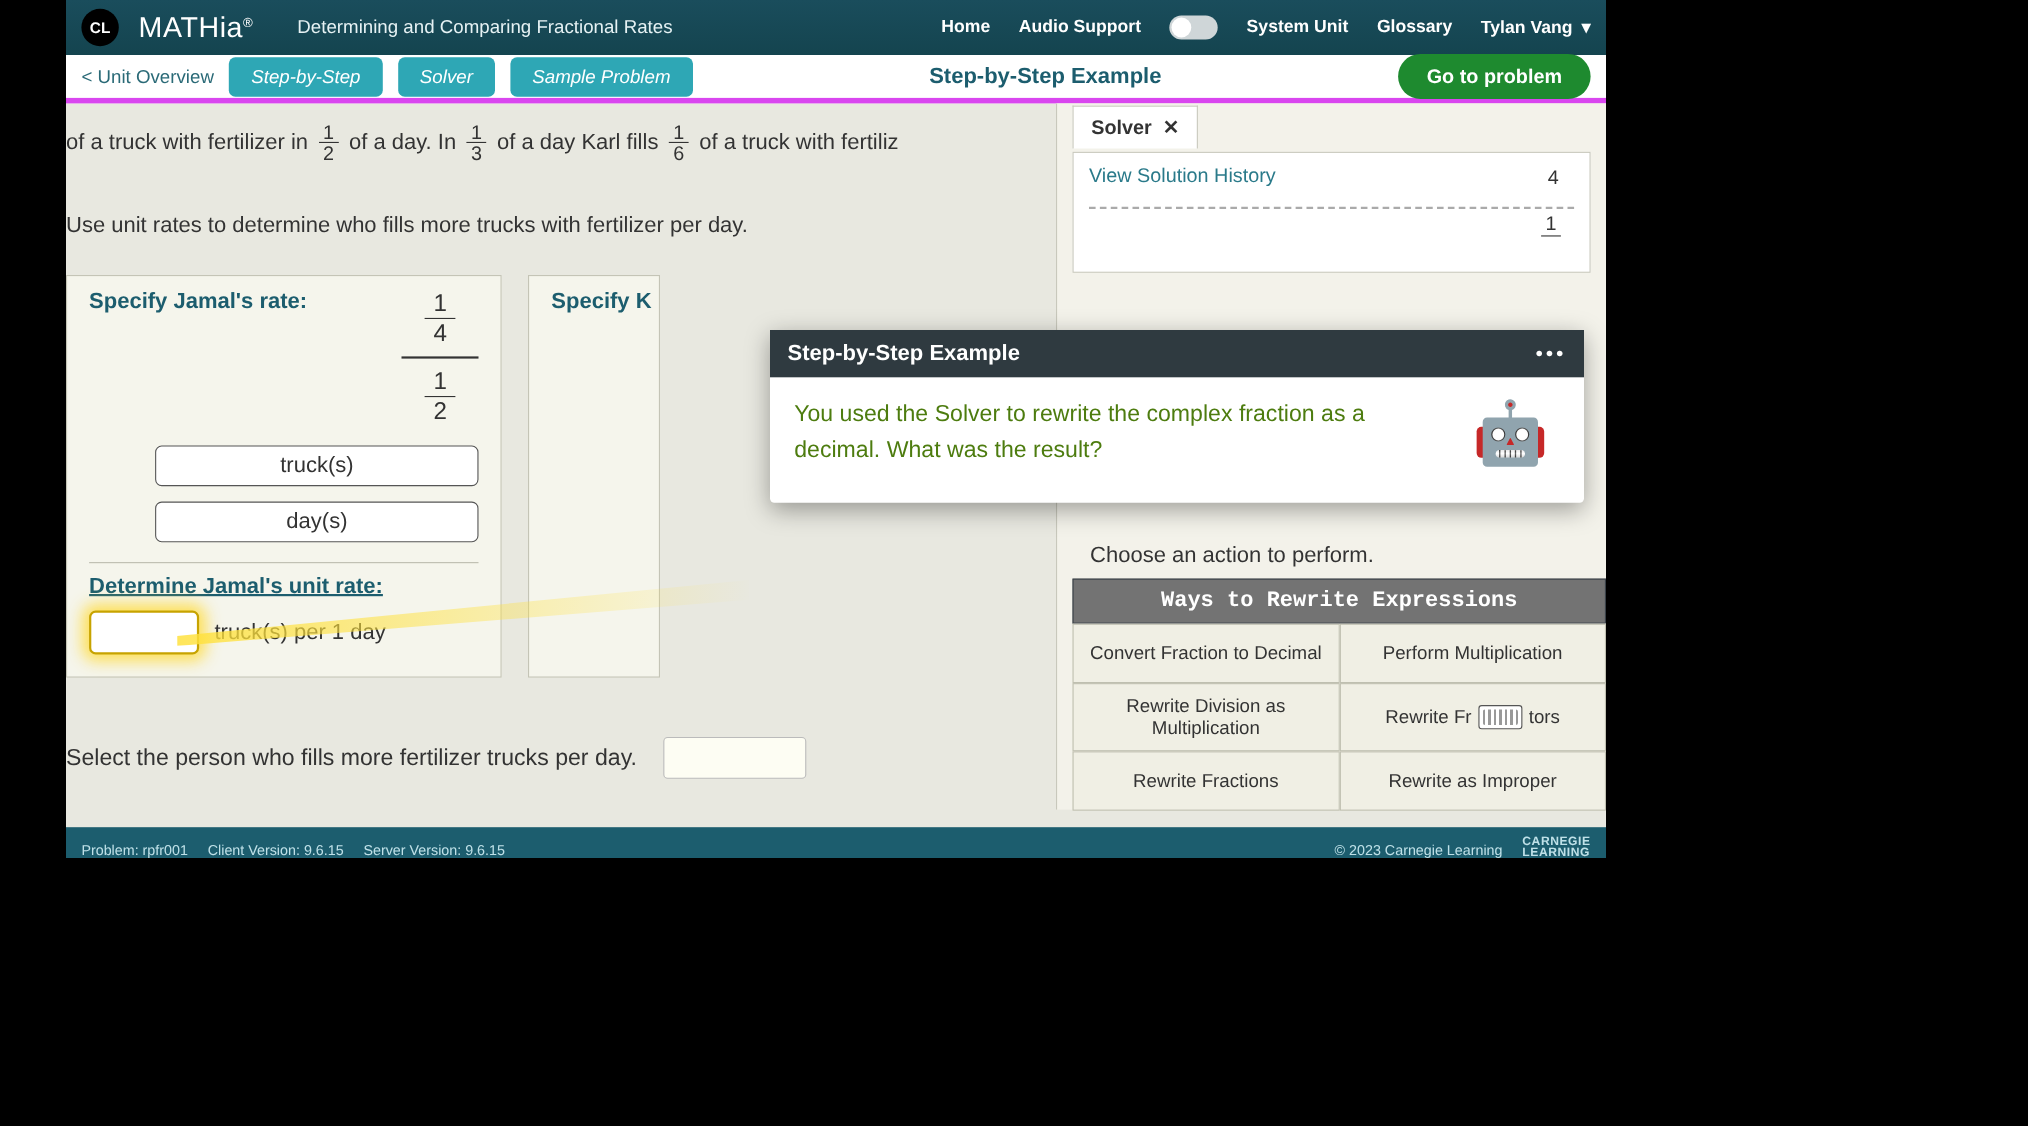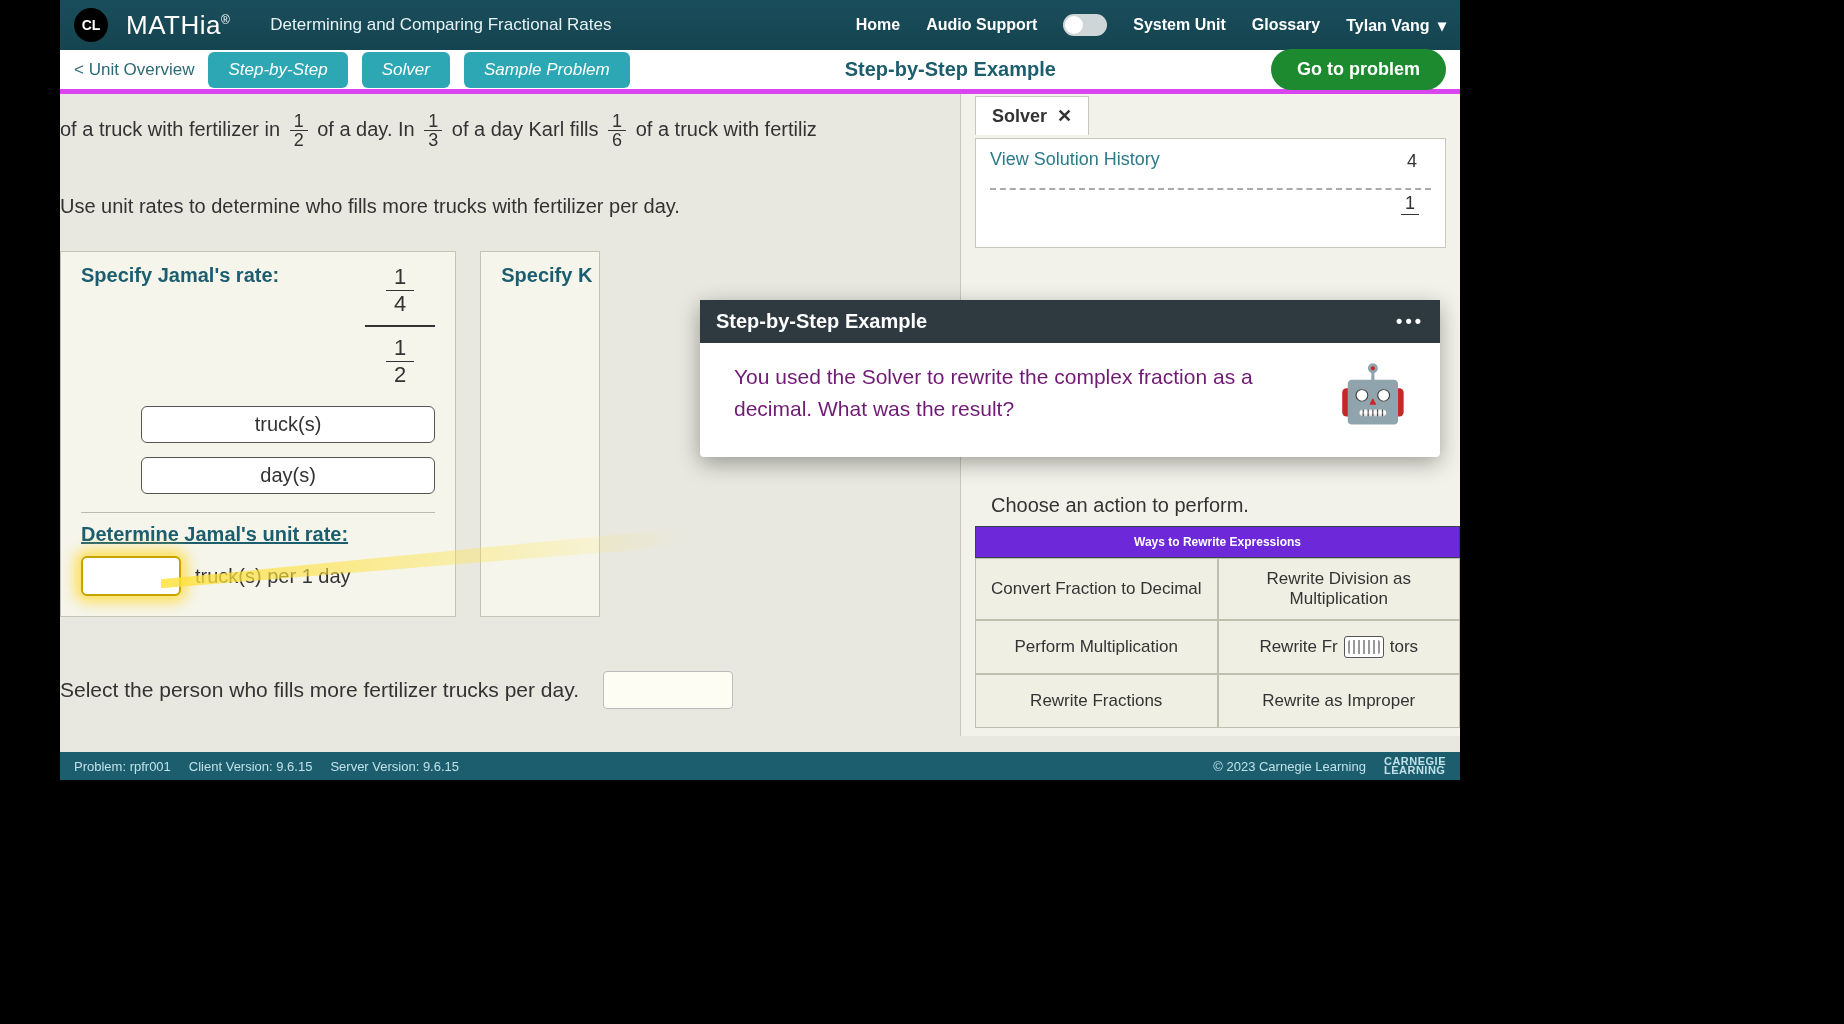--- a/index.html
+++ b/index.html
@@ -63,36 +63,36 @@
   
   .solver-tab { position:absolute; top:2px; left:14px; background:#fff; border:1px solid #c8c8bc; border-bottom:none; padding:8px 16px; font-size:18px; font-weight:700; color:#333; display:flex; align-items:center; gap:10px; }
   .solver-body { position:absolute; top:44px; left:14px; right:14px; background:#fff; border:1px solid #c8c8bc; padding:10px 14px; height:110px; }
   .view-history { color:#2a7a8a; font-size:18px; }
   .dashed { border-top:2px dashed #aaa; margin-top:18px; }
   .rn { position:absolute; right:28px; top:12px; font-size:18px; color:#333; }
   .rn2 { position:absolute; right:26px; top:54px; font-size:18px; color:#333; border-bottom:1.5px solid #333; padding:0 4px;}
   
   .choose-label { position:absolute; top:400px; left:30px; font-size:20px; color:#333; }
   .rewrite-panel { position:absolute; top:432px; left:14px; right:0; }
-  .rewrite-header { background:#6d28d9; color:#fff; font-size:12px; font-weight:700; text-align:center; padding:8px 6px; border:1px solid #3b4249;}
+  .rewrite-header { background:#737373; color:#fff; font-size:20px; font-weight:700; text-align:center; padding:8px 6px; border:1px solid #3b4249;font-family:Liberation Mono, monospace;}
   .rewrite-grid { display:grid; grid-template-columns: 1fr 1fr; }
   .rewrite-cell { border:1px solid #bfbfb0; background:#f0efe4; padding:10px 8px; text-align:center; font-size:17px; color:#333; min-height:54px; display:flex; align-items:center; justify-content:center; gap:6px; }
   .kbd-icon { display:inline-block; width:40px; height:22px; border:1.5px solid #555; border-radius:3px; position:relative; background:#fff;}
   .kbd-icon::before { content:""; position:absolute; inset:3px; background: repeating-linear-gradient(90deg,#555 0 2px, transparent 2px 5px); opacity:.6; border-radius:2px;}
   
   
   .tip { position:absolute; left:700px; top:300px; width:740px; background:#fff; border-radius:4px; box-shadow:0 6px 22px rgba(0,0,0,.35); z-index:30; }
   .tip-header { background:#2f3a40; color:#fff; padding:10px 16px; font-size:20px; font-weight:700; display:flex; align-items:center; }
   .tip-dots { margin-left:auto; letter-spacing:3px; font-size:18px; }
-  .tip-body { padding:18px 22px 30px; font-size:21px; color:#701a75; display:flex; gap:18px;margin-left:12px; }
+  .tip-body { padding:18px 22px 30px; font-size:21px; color:#4d7c0f; display:flex; gap:18px; }
   .tip-text { flex:1; line-height:1.5; }
   .mascot { width:90px; font-size:56px; text-align:center; }
   
   
-  .status { position:absolute; bottom:0; left:0; right:0; height:28px; background:#1c5d6e; color:#bfe1e8; font-size:13px; display:flex; align-items:center; gap:18px; padding:0 14px; }
+  .status { position:absolute; bottom:0; left:0; right:0; height:28px; background:#1c5d6e; color:#bfe1e8; font-size:13px; display:flex; align-items:flex-end; gap:18px; padding:0 14px; }
   .status .copy { margin-left:auto; }
   .carnegie { font-weight:700; letter-spacing:.5px; line-height:.85; font-size:11px; text-align:left; }
 </style>
 </head>
 <body>
 
 <div class="frame">
 
   <div class="top-header">
     <div class="logo-circle">CL</div>
@@ -191,22 +191,22 @@
         <span class="rn">4</span>
         <div class="dashed"></div>
         <span class="rn2">1</span>
       </div>
 
       <div class="choose-label">Choose an action to perform.</div>
       <div class="rewrite-panel">
         <div class="rewrite-header">Ways to Rewrite Expressions</div>
         <div class="rewrite-grid">
           <div class="rewrite-cell">Convert Fraction to Decimal</div>
+          <div class="rewrite-cell">Perform Multiplication</div>
           <div class="rewrite-cell">Rewrite Division as Multiplication</div>
-          <div class="rewrite-cell">Perform Multiplication</div>
           <div class="rewrite-cell">
             <span>Rewrite Fr</span>
             <span class="kbd-icon"></span>
             <span>tors</span>
           </div>
           <div class="rewrite-cell">Rewrite Fractions</div>
           <div class="rewrite-cell">Rewrite as Improper</div>
         </div>
       </div>
     </div>

